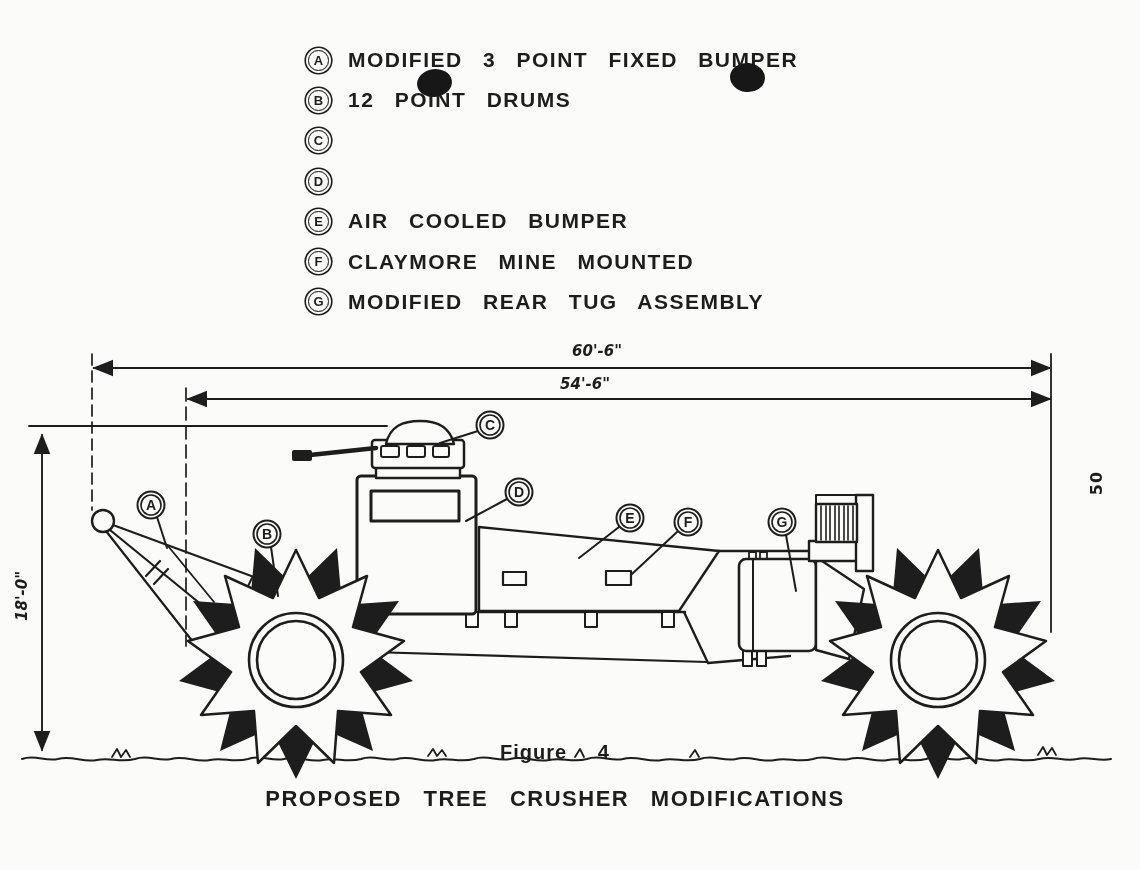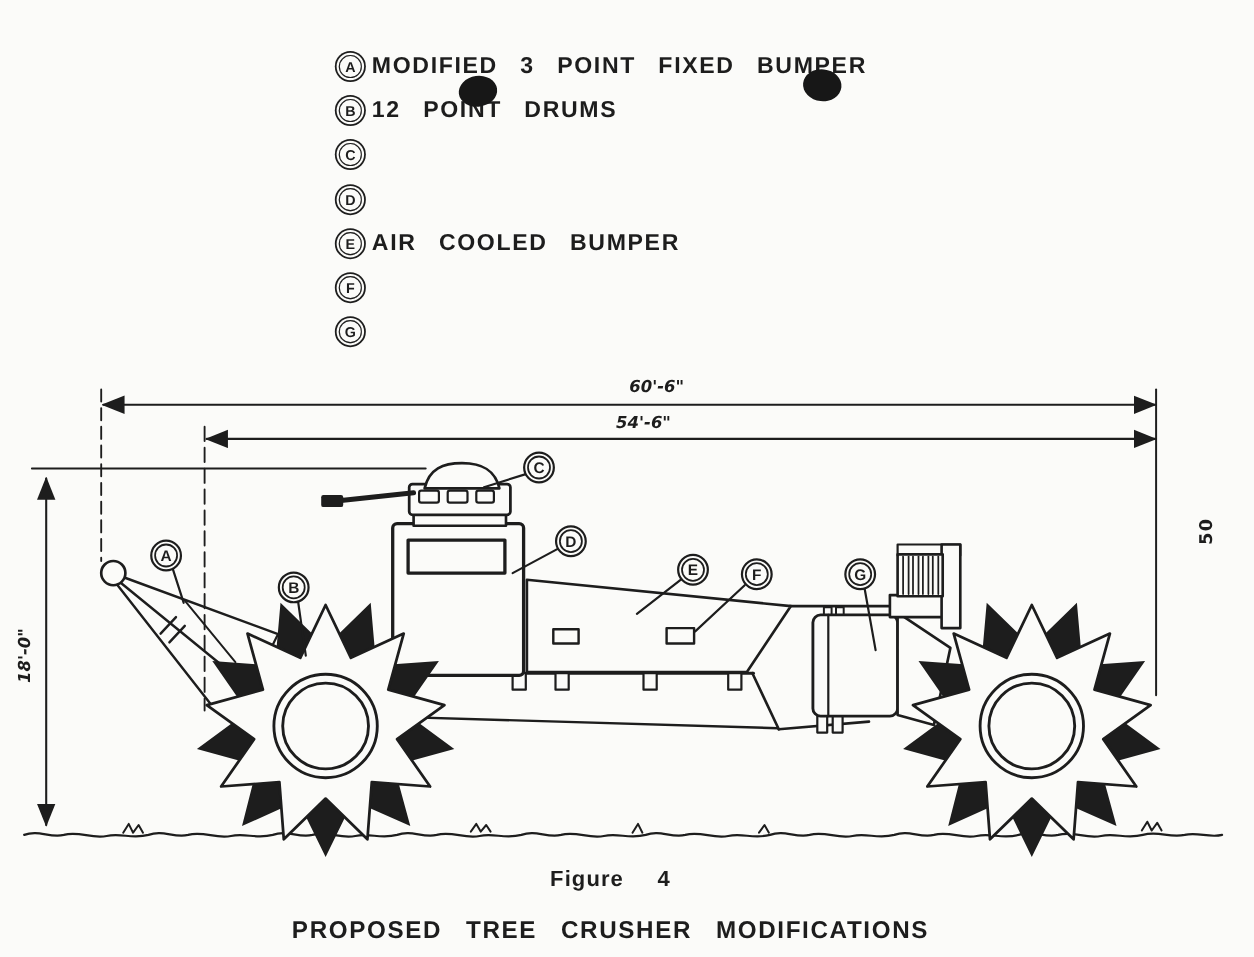--- a/index.html
+++ b/index.html
@@ -19,39 +19,39 @@
   .legend{position:absolute;left:304px;top:40px;}
   .legend-row{display:flex;align-items:center;height:40.3px;}
   .badge{
     width:19px;height:19px;flex:0 0 19px;
     border:1.7px solid var(--ink);border-radius:50%;
     box-shadow:0 0 0 2px var(--paper),0 0 0 3.6px var(--ink);
     display:flex;align-items:center;justify-content:center;
     font-size:13px;font-weight:700;margin:4px 0 4px 4px;
   }
   .legend-label{
-    margin-left:9px;
+    margin-left:19px;
     font-size:21px;font-weight:700;
     letter-spacing:1.5px;word-spacing:13px;
     white-space:nowrap;
   }
   
   .blob{position:absolute;background:#171717;border-radius:50%;}
   .blob1{left:417px;top:69px;width:35px;height:28px;transform:rotate(-8deg);}
   .blob2{left:730px;top:63px;width:35px;height:29px;transform:rotate(6deg);}
   
   svg.drawing{position:absolute;left:0;top:0;}
   .ln{stroke:var(--ink);fill:none;stroke-linecap:round;stroke-linejoin:round;}
   .fillw{fill:var(--paper);stroke:var(--ink);stroke-linejoin:round;}
   .solid{fill:var(--ink);stroke:none;}
   text.dim{font:italic 700 15px "DejaVu Sans", sans-serif;fill:var(--ink);}
   text.pageno{font:700 16px "DejaVu Sans", sans-serif;fill:var(--ink);letter-spacing:1px;}
   text.callout{font:700 14px "Liberation Sans", sans-serif;fill:var(--ink);text-anchor:middle;}
   
-  .caption{position:absolute;top:788px;left:0;width:1110px;text-align:center;}
+  .caption{position:absolute;top:741px;left:0;width:1110px;text-align:center;}
   .fig-label{font-size:20px;font-weight:700;word-spacing:24px;letter-spacing:1px;}
   .fig-title{font-size:22px;font-weight:700;letter-spacing:1.5px;word-spacing:14px;margin-top:22px;white-space:nowrap;}
 </style>
 </head>
 <body>
 
 <div class="page">
 
   <div class="legend">
     <div class="legend-row">
@@ -67,23 +67,25 @@
     </div>
     <div class="legend-row">
       <span class="badge">D</span>
     </div>
     <div class="legend-row">
       <span class="badge">E</span>
       <span class="legend-label">AIR COOLED BUMPER</span>
     </div>
     <div class="legend-row">
       <span class="badge">F</span>
+      <span class="legend-label">CLAYMORE MINE MOUNTED</span>
     </div>
     <div class="legend-row">
       <span class="badge">G</span>
+      <span class="legend-label">MODIFIED REAR TUG ASSEMBLY</span>
     </div>
   </div>
 
   <div class="blob blob1"></div>
   <div class="blob blob2"></div>
 
   <svg class="drawing" width="1140" height="870" viewBox="0 0 1140 870">
     <defs>
       <marker id="arr" viewBox="0 0 10 8" refX="9.2" refY="4" markerWidth="11" markerHeight="9" orient="auto-start-reverse">
         <path d="M0,0 L10,4 L0,8 Z" fill="#1d1d1d"></path>

